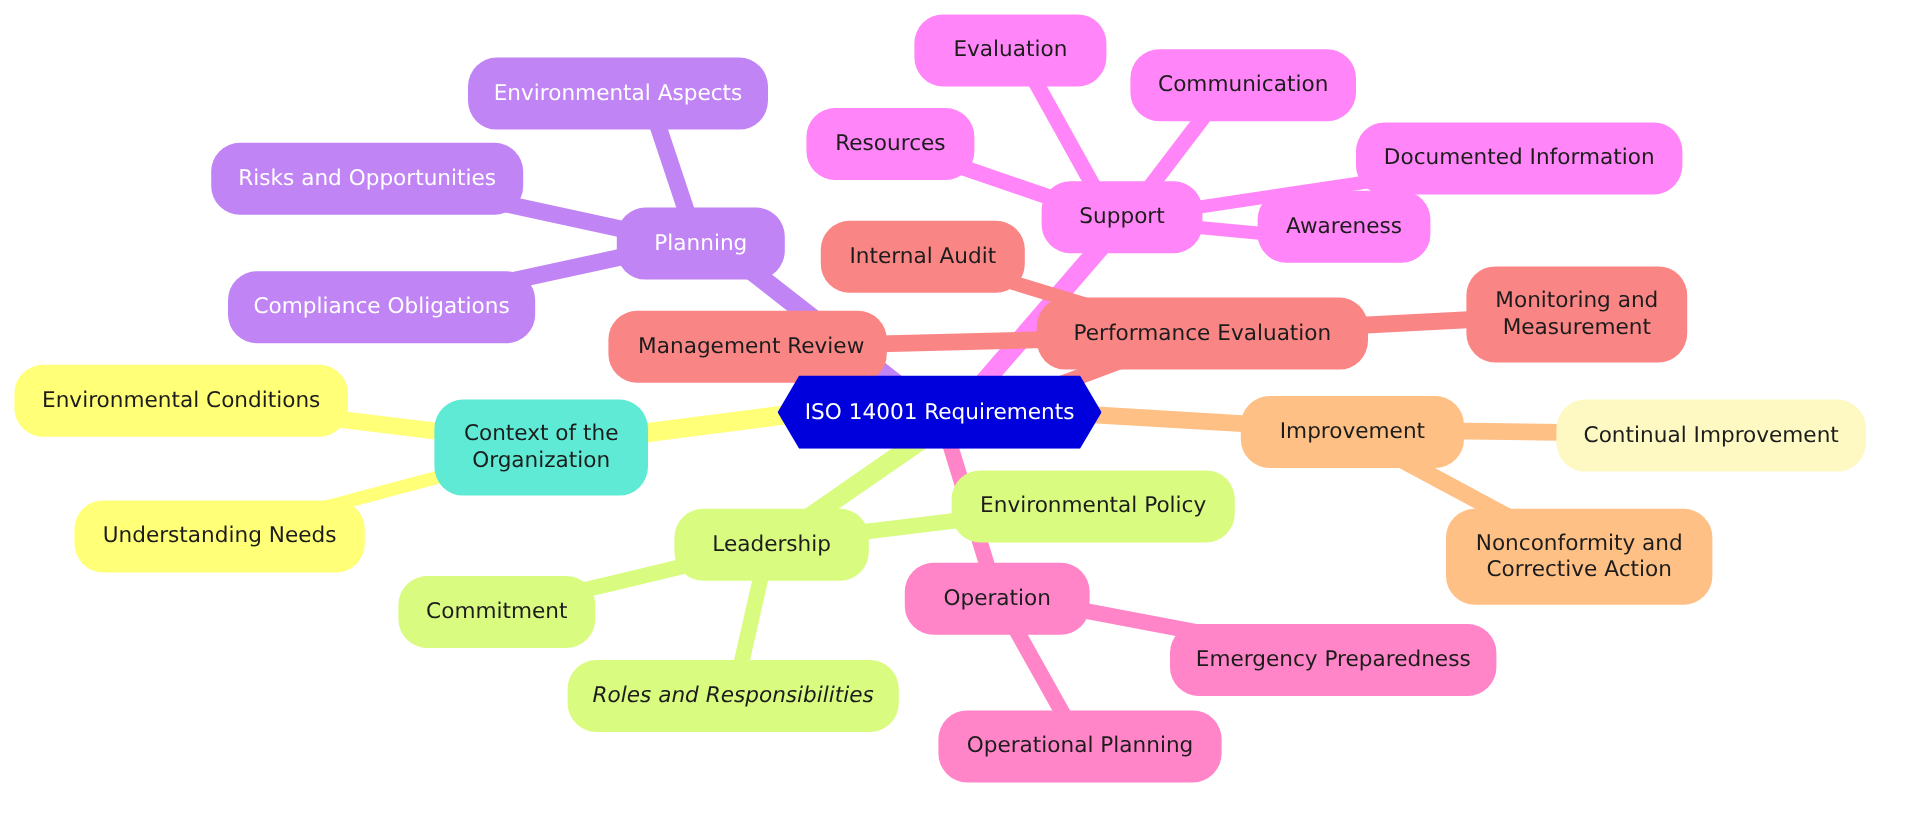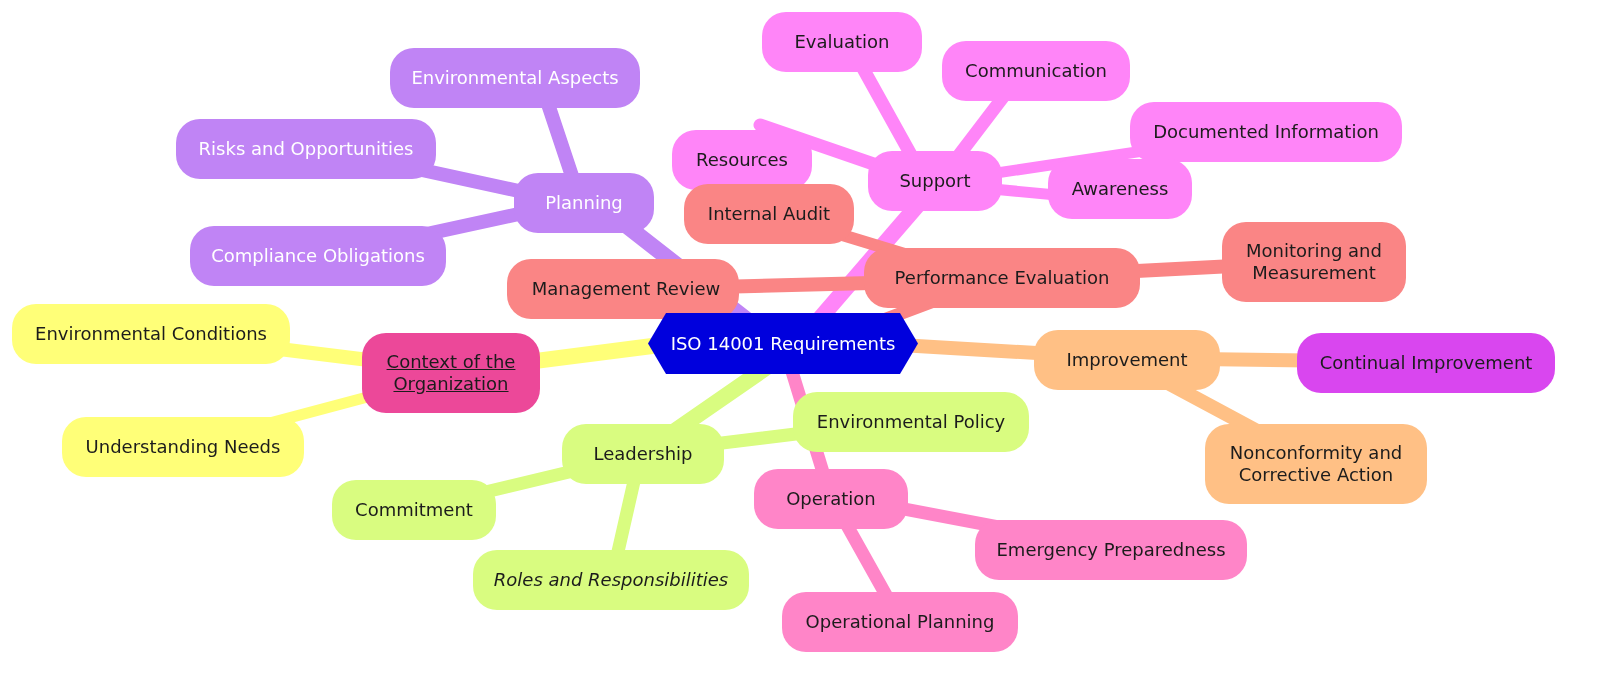--- a/index.html
+++ b/index.html
@@ -71,21 +71,21 @@
 <div class="node" style="left:514px;top:173px;width:140px;height:60px;background:#c084f5;color:#fff;text-align:center;">
     <span>Planning</span>
   </div>
 
 <div class="node" style="left:762px;top:12px;width:160px;height:60px;background:#ff85f8;">
     <span>Evaluation</span>
   </div>
 <div class="node" style="left:942px;top:41px;width:188px;height:60px;background:#ff85f8;">
     <span>Communication</span>
   </div>
-<div class="node" style="left:672px;top:90px;width:140px;height:60px;background:#ff85f8;margin-top:40px;">
+<div class="node" style="left:672px;top:90px;width:140px;height:60px;background:#ff85f8;">
     <span>Resources</span>
   </div>
 <div class="node" style="left:1130px;top:102px;width:272px;height:60px;background:#ff85f8;">
     <span>Documented Information</span>
   </div>
 <div class="node" style="left:1048px;top:159px;width:144px;height:60px;background:#ff85f8;">
     <span>Awareness</span>
   </div>
 <div class="node" style="left:868px;top:151px;width:134px;height:60px;background:#ff85f8;">
     <span>Support</span>
@@ -103,25 +103,25 @@
 <div class="node" style="left:864px;top:248px;width:276px;height:60px;background:#fa8585;">
     <span>Performance Evaluation</span>
   </div>
 
 <div class="node" style="left:12px;top:304px;width:278px;height:60px;background:#ffff78;">
     <span>Environmental Conditions</span>
   </div>
 <div class="node" style="left:62px;top:417px;width:242px;height:60px;background:#ffff78;">
     <span>Understanding Needs</span>
   </div>
-<div class="node" style="left:362px;top:333px;width:178px;height:80px;background:#ec4899;padding:0 24px;text-decoration:underline;">
+<div class="node" style="left:362px;top:333px;width:178px;height:80px;background:#5eead4;padding:0 24px;">
     <span>Context of the Organization</span>
   </div>
 
-<div class="node" style="left:1297px;top:333px;width:258px;height:60px;background:#d946ef;">
+<div class="node" style="left:1297px;top:333px;width:258px;height:60px;background:#fef9c3;">
     <span>Continual Improvement</span>
   </div>
 <div class="node" style="left:1205px;top:424px;width:222px;height:80px;background:#ffc085;padding:15px 20px;justify-content:center;">
     <span>Nonconformity and Corrective Action</span>
   </div>
 <div class="node" style="left:1034px;top:330px;width:186px;height:60px;background:#ffc085;">
     <span>Improvement</span>
   </div>
 
 <div class="node" style="left:793px;top:392px;width:236px;height:60px;background:#d9fc80;">

